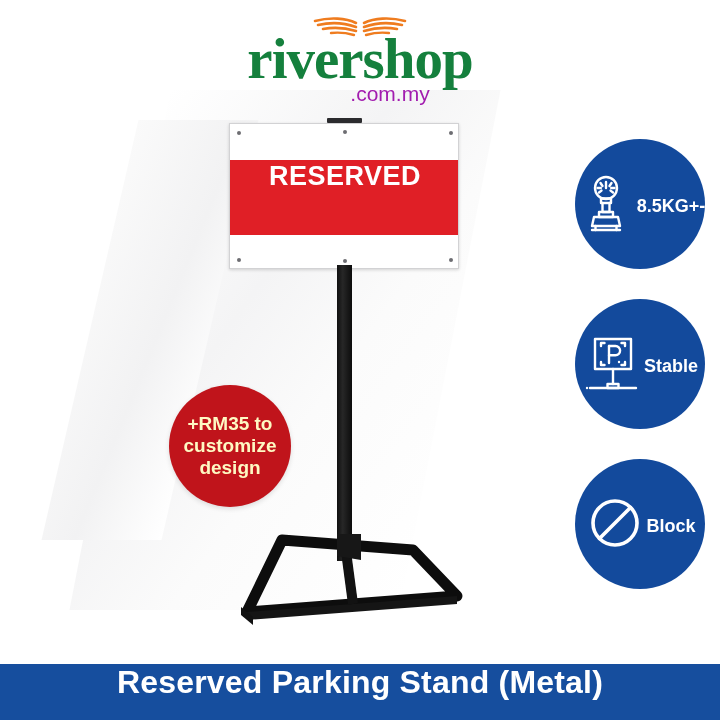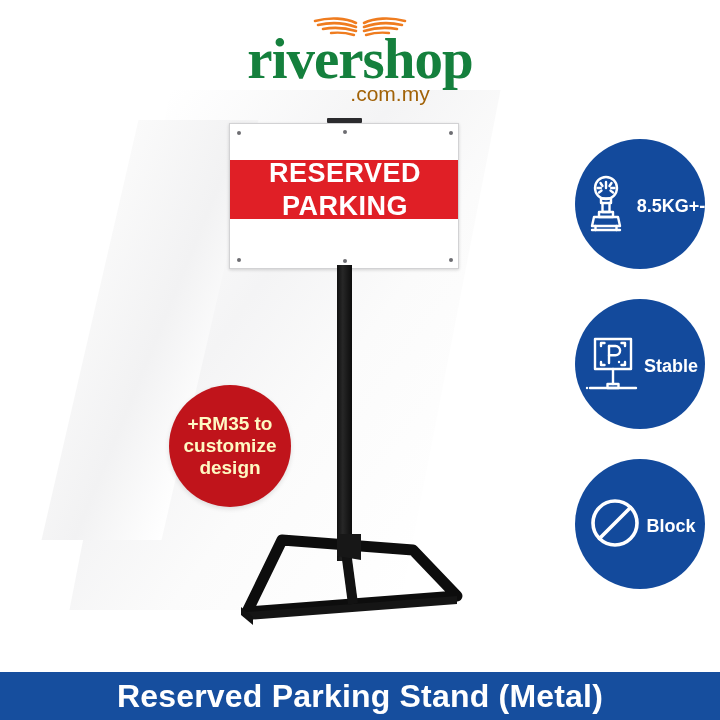--- a/index.html
+++ b/index.html
@@ -70,21 +70,21 @@
   }
   .logo-tld {
     position: absolute;
     left: 50%;
     top: 74px;
     transform: translateX(-50%);
     margin-left: 30px;
     font-family: "Liberation Sans", sans-serif;
     font-size: 21px;
     letter-spacing: 0px;
-    color: #a16207;
+    color: #a21caf;
     white-space: nowrap;
   }
 
   
   .sign {
     position: absolute;
     left: 229px;
     top: 123px;
     width: 230px;
     height: 146px;
@@ -92,26 +92,26 @@
     border: 1px solid #d2d2d4;
     box-shadow: 0 1px 3px rgba(0,0,0,0.16);
     box-sizing: border-box;
     overflow: hidden;
   }
   .sign-band {
     position: absolute;
     left: 0;
     top: 36px;
     width: 230px;
-    height: 59px;
+    height: 75px;
     background: #e01f26;
     display: flex;
     flex-direction: column;
     align-items: center;
-    justify-content: center;
+    justify-content: space-between;
   }
   .sign-line {
     color: #ffffff;
     font-family: "Liberation Sans", sans-serif;
     font-weight: bold;
     font-size: 27px;
     line-height: 33px;
     letter-spacing: 0.5px;
     white-space: nowrap;
   }
@@ -207,24 +207,24 @@
     margin-top: 3px;
     white-space: nowrap;
   }
 
   
   .footer {
     position: absolute;
     left: 0;
     bottom: 0;
     width: 720px;
-    height: 48px;
+    height: 56px;
     background: #164e9e;
     display: flex;
-    align-items: center;
+    align-items: flex-start;
     justify-content: center;
   }
   .footer-title {
     color: #ffffff;
     font-family: "Liberation Sans", sans-serif;
     font-weight: bold;
     font-size: 32px;
     letter-spacing: 0.2px;
     white-space: nowrap;
   }
@@ -252,21 +252,20 @@
         </g>
       </svg>
     </div>
     <div class="logo-word">rivershop</div>
     <div class="logo-tld">.com.my</div>
   </div>
 
   <div class="sign">
     <div class="sign-band">
       <div class="sign-line">RESERVED</div>
-      <div class="sign-line">PARKING</div>
     </div>
     <div class="screw" style="left:7px;  top:7px;"></div>
     <div class="screw" style="left:113px;top:6px;"></div>
     <div class="screw" style="left:219px;top:7px;"></div>
     <div class="screw" style="left:7px;  top:134px;"></div>
     <div class="screw" style="left:113px;top:135px;"></div>
     <div class="screw" style="left:219px;top:134px;"></div>
   </div>
 
   <div class="pole-cap"></div>

